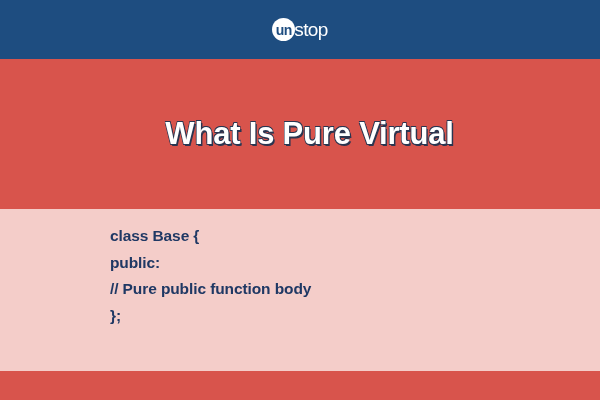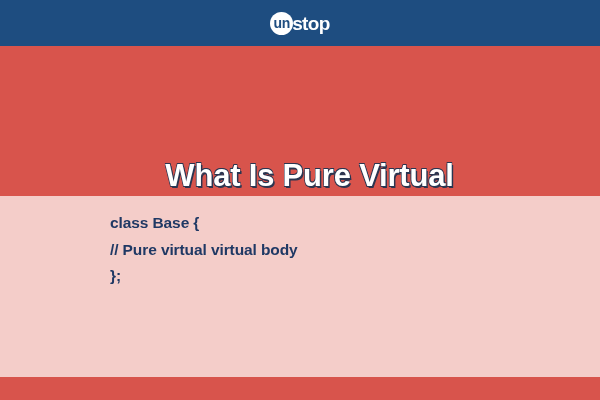--- a/index.html
+++ b/index.html
@@ -17,21 +17,21 @@
     position: relative;
     width: 600px;
     height: 400px;
     background: #d8544c;
     display: flex;
     flex-direction: column;
   }
 
   
   .header-band {
-    height: 46px;
+    height: 59px;
     background: #1e4d80;
     display: flex;
     align-items: center;
     justify-content: center;
     flex: 0 0 auto;
   }
   .brand-logo {
     display: flex;
     align-items: center;
     height: 26px;
@@ -51,34 +51,34 @@
     font-size: 14px;
     font-weight: bold;
     letter-spacing: -0.5px;
     line-height: 1;
     position: relative;
     top: 0px;
   }
   .brand-word {
     color: #ffffff;
     font-size: 19px;
-    font-weight: bold;
+    font-weight: normal;
     letter-spacing: -0.6px;
     line-height: 1;
   }
 
   
   .title-band {
     flex: 0 0 auto;
     height: 150px;
     background: #d8544c;
     display: flex;
     flex-direction: column;
     align-items: center;
-    justify-content: flex-end;
+    justify-content: center;
     padding: 0 60px;
     box-sizing: border-box;
     margin-left: 19px;
   }
   .title-line {
     color: #ffffff;
     font-size: 31px;
     font-weight: bold;
     line-height: 1.28;
     letter-spacing: -0.2px;
@@ -87,21 +87,21 @@
        1.5px 1.5px 0 #2a3550,
       -0.6px -0.6px 0 #2a3550,
        0.6px -0.6px 0 #2a3550,
       -0.6px  0.6px 0 #2a3550;
     white-space: nowrap;
   }
 
   
   .code-band {
     flex: 0 0 auto;
-    height: 181px;
+    height: 162px;
     background: #f4cdc9;
     box-sizing: border-box;
     padding: 14px 0 0 110px;
   }
   .code-line {
     color: #1f3864;
     font-size: 15.5px;
     font-weight: bold;
     line-height: 26.5px;
     letter-spacing: -0.1px;
@@ -127,19 +127,20 @@
       <span class="brand-word">stop</span>
     </div>
   </div>
 
   <div class="title-band">
     <div class="title-line">What Is Pure Virtual</div>
   </div>
 
   <div class="code-band">
     <div class="code-line">class Base {</div>
-    <div class="code-line">// Pure virtual virtual body</div>
+    <div class="code-line">public:</div>
+    <div class="code-line">// Pure public function body</div>
     <div class="code-line">};</div>
   </div>
 
   <div class="footer-band"></div>
 
 </div>
 
 </body></html>

